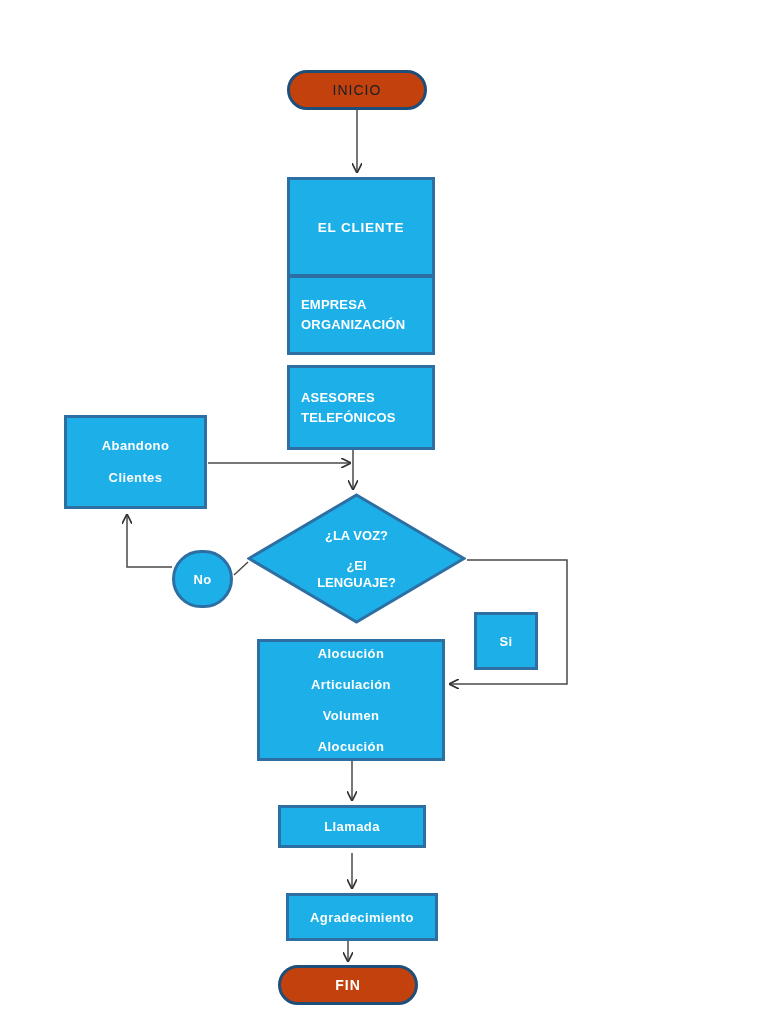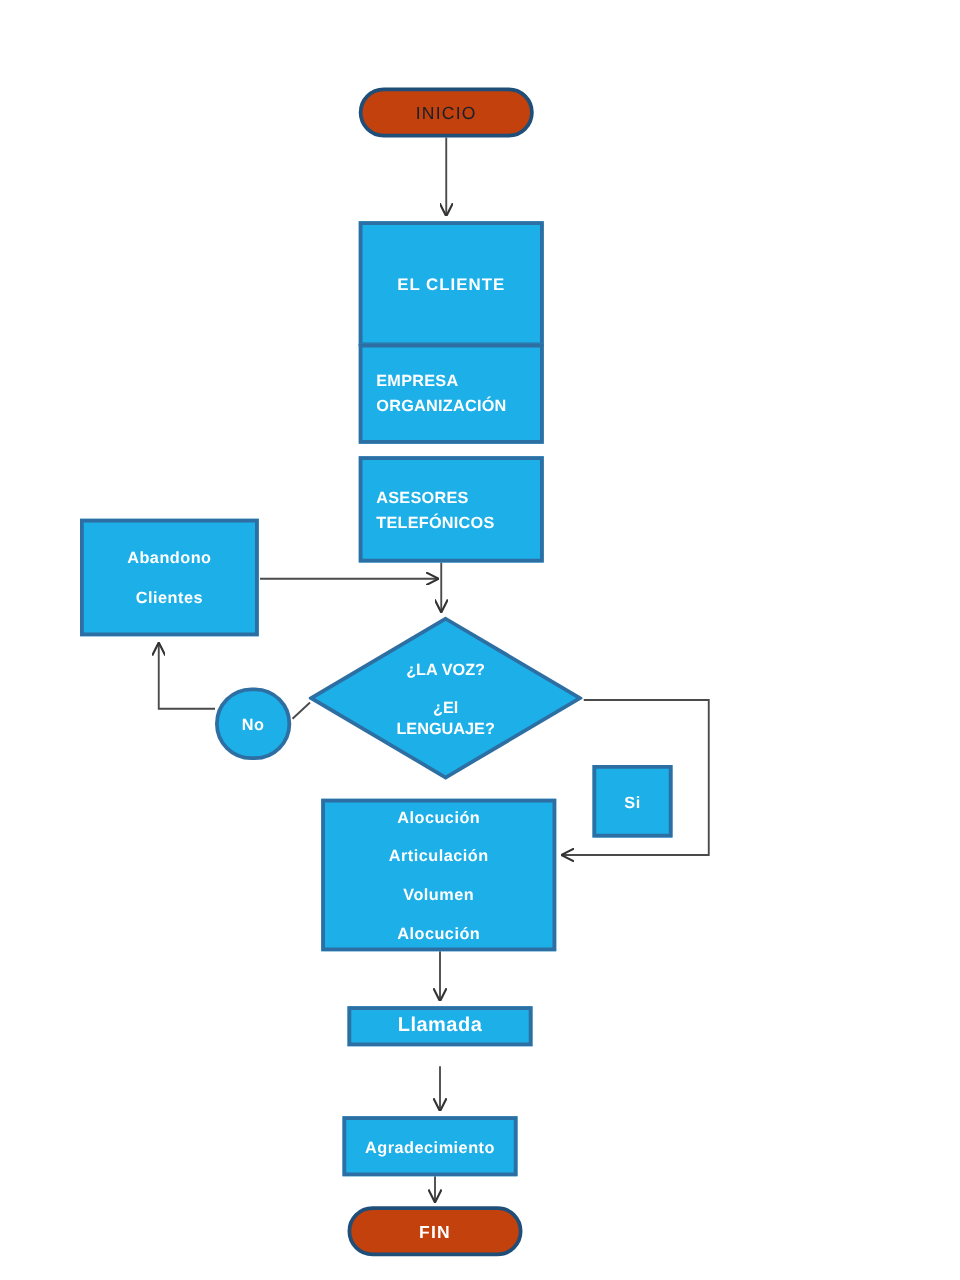--- a/index.html
+++ b/index.html
@@ -61,22 +61,22 @@
                  letter-spacing:0.2px; line-height:20px; }
 
   #abandono    { left:64px;  top:415px; width:143px; height:94px; font-size:13px;
                  line-height:32px; }
   #no-box      { left:172px; top:550px; width:61px;  height:58px; font-size:13px;border-radius:29px; }
   #si-box      { left:474px; top:612px; width:64px;  height:58px; font-size:13px; }
 
   #entonacion  { left:257px; top:639px; width:188px; height:122px; font-size:13px;
                  line-height:31px; }
 
-  #llamada     { left:278px; top:805px; width:148px; height:32px; font-size:16px; }
-  #agradec     { left:274px; top:893px; width:140px; height:48px; font-size:13px; }
+  #llamada     { left:278px; top:805px; width:148px; height:43px; font-size:13px; }
+  #agradec     { left:286px; top:893px; width:152px; height:48px; font-size:13px; }
 
   
   #decision {
     position: absolute;
     left: 247px; top: 493px;
     width: 219px; height: 131px;
   }
   #decision .dia-label {
     position: absolute;
     left: 0; top: 0;

